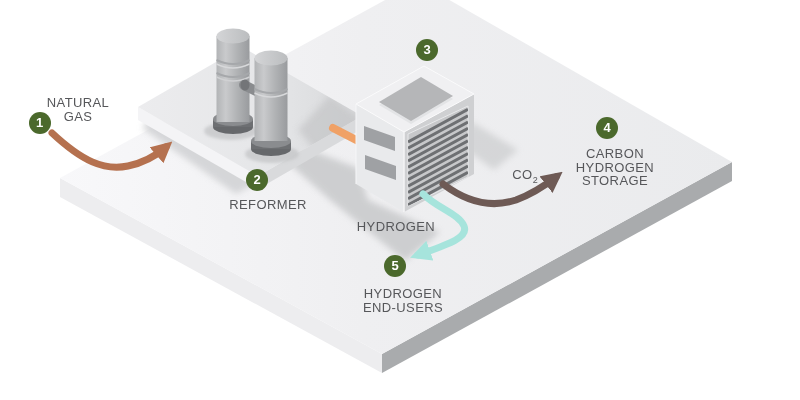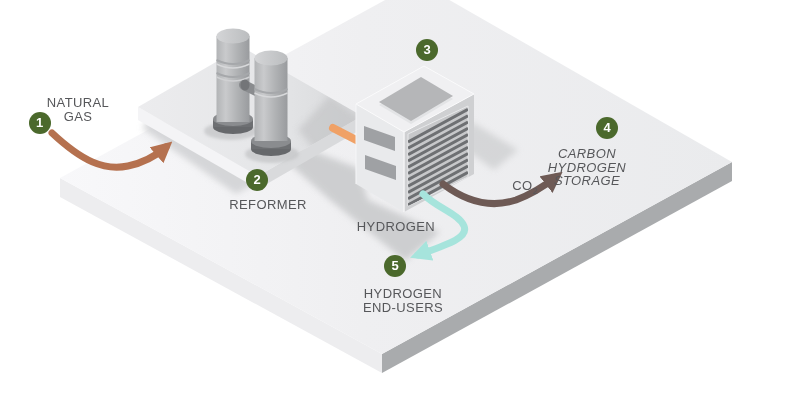--- a/index.html
+++ b/index.html
@@ -151,25 +151,25 @@
   </div>
 
   <div class="label" style="left:259px;top:205px;">
     <span>REFORMER</span>
   </div>
 
   <div class="label flow-label" style="left:387px;top:227px;">
     <span>HYDROGEN</span>
   </div>
 
-  <div class="label flow-label" style="left:507px;top:189px;">
+  <div class="label flow-label" style="left:507px;top:178px;">
     <span style="display:inline"><span style="display:inline">CO</span><sub>2</sub></span>
   </div>
 
-  <div class="label" style="left:578px;top:167px;font-style:italic;">
+  <div class="label" style="left:606px;top:167px;">
     <span>CARBON</span>
     <span>HYDROGEN</span>
     <span>STORAGE</span>
   </div>
 
   <div class="label" style="left:394px;top:300px;">
     <span>HYDROGEN</span>
     <span>END-USERS</span>
   </div>
 

